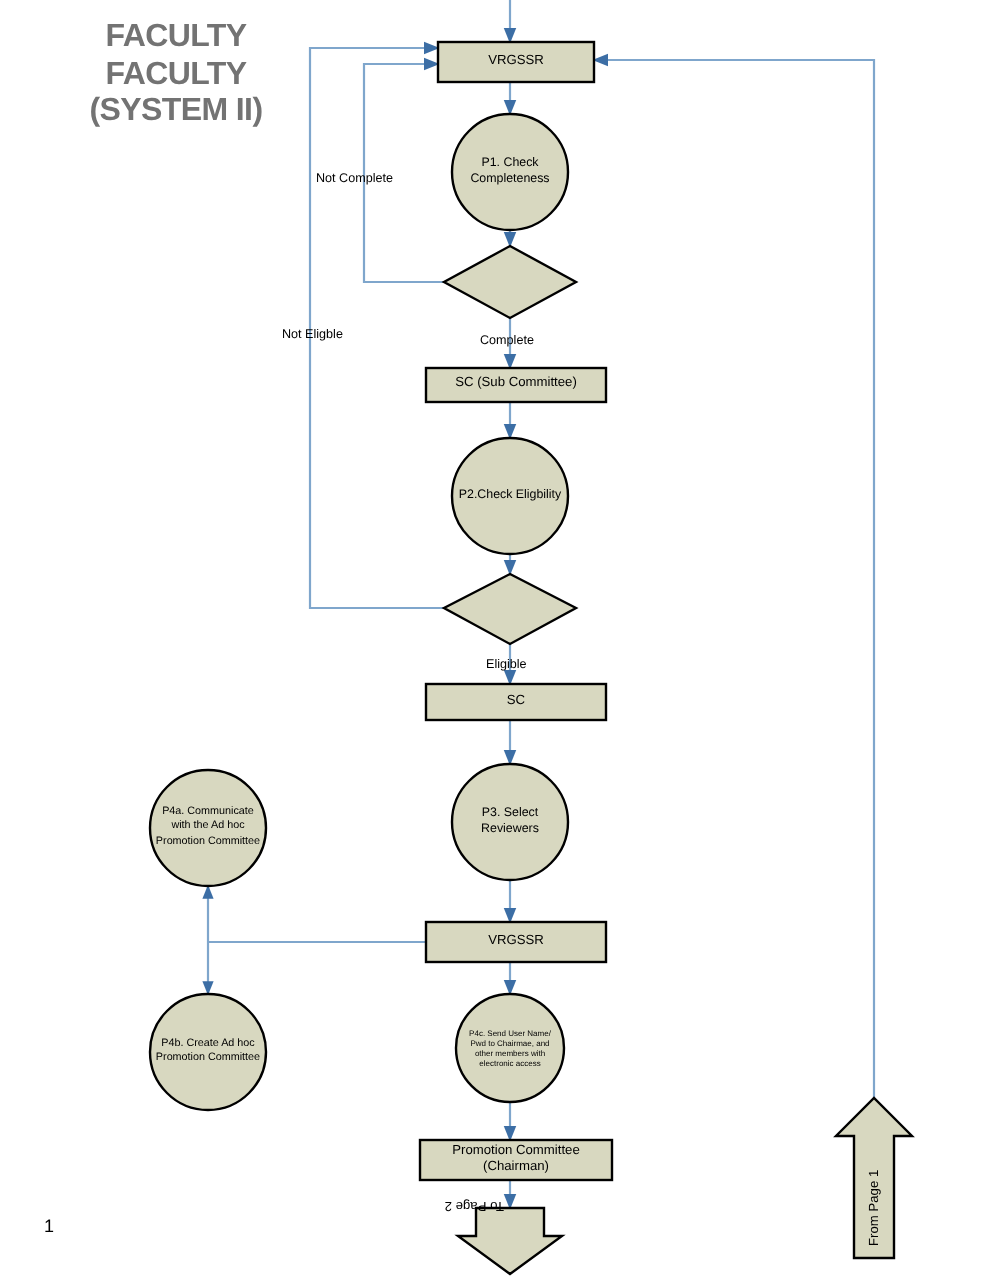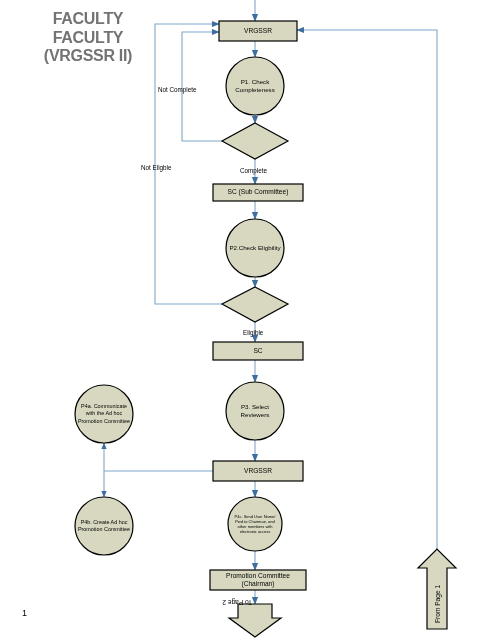--- a/index.html
+++ b/index.html
@@ -156,21 +156,21 @@
 
       <path d="M238,604 L272,604 L272,618 L281,618 L255,637 L229,618 L238,618 z"></path>
 
       <path d="M427,629 L427,568 L418,568 L437,549 L456,568 L447,568 L447,629 z"></path>
     </g>
   </svg>
 
   <div class="title-block">
     <div>FACULTY</div>
     <div>FACULTY</div>
-    <div>(VRGSSR II)</div>
+    <div>(SYSTEM II)</div>
   </div>
 
   <div class="page-num">1</div>
 
   <div class="node-label lbl-box" style="left:219px; top:21px; width:78px; height:20px;">VRGSSR</div>
 
   <div class="node-label lbl-circle-md" style="left:226px; top:72px; width:58px; height:28px;">P1. Check Completeness</div>
 
   <div class="node-label lbl-box" style="left:213px; top:184px; width:90px; height:17px;">SC (Sub Committee)</div>
 

